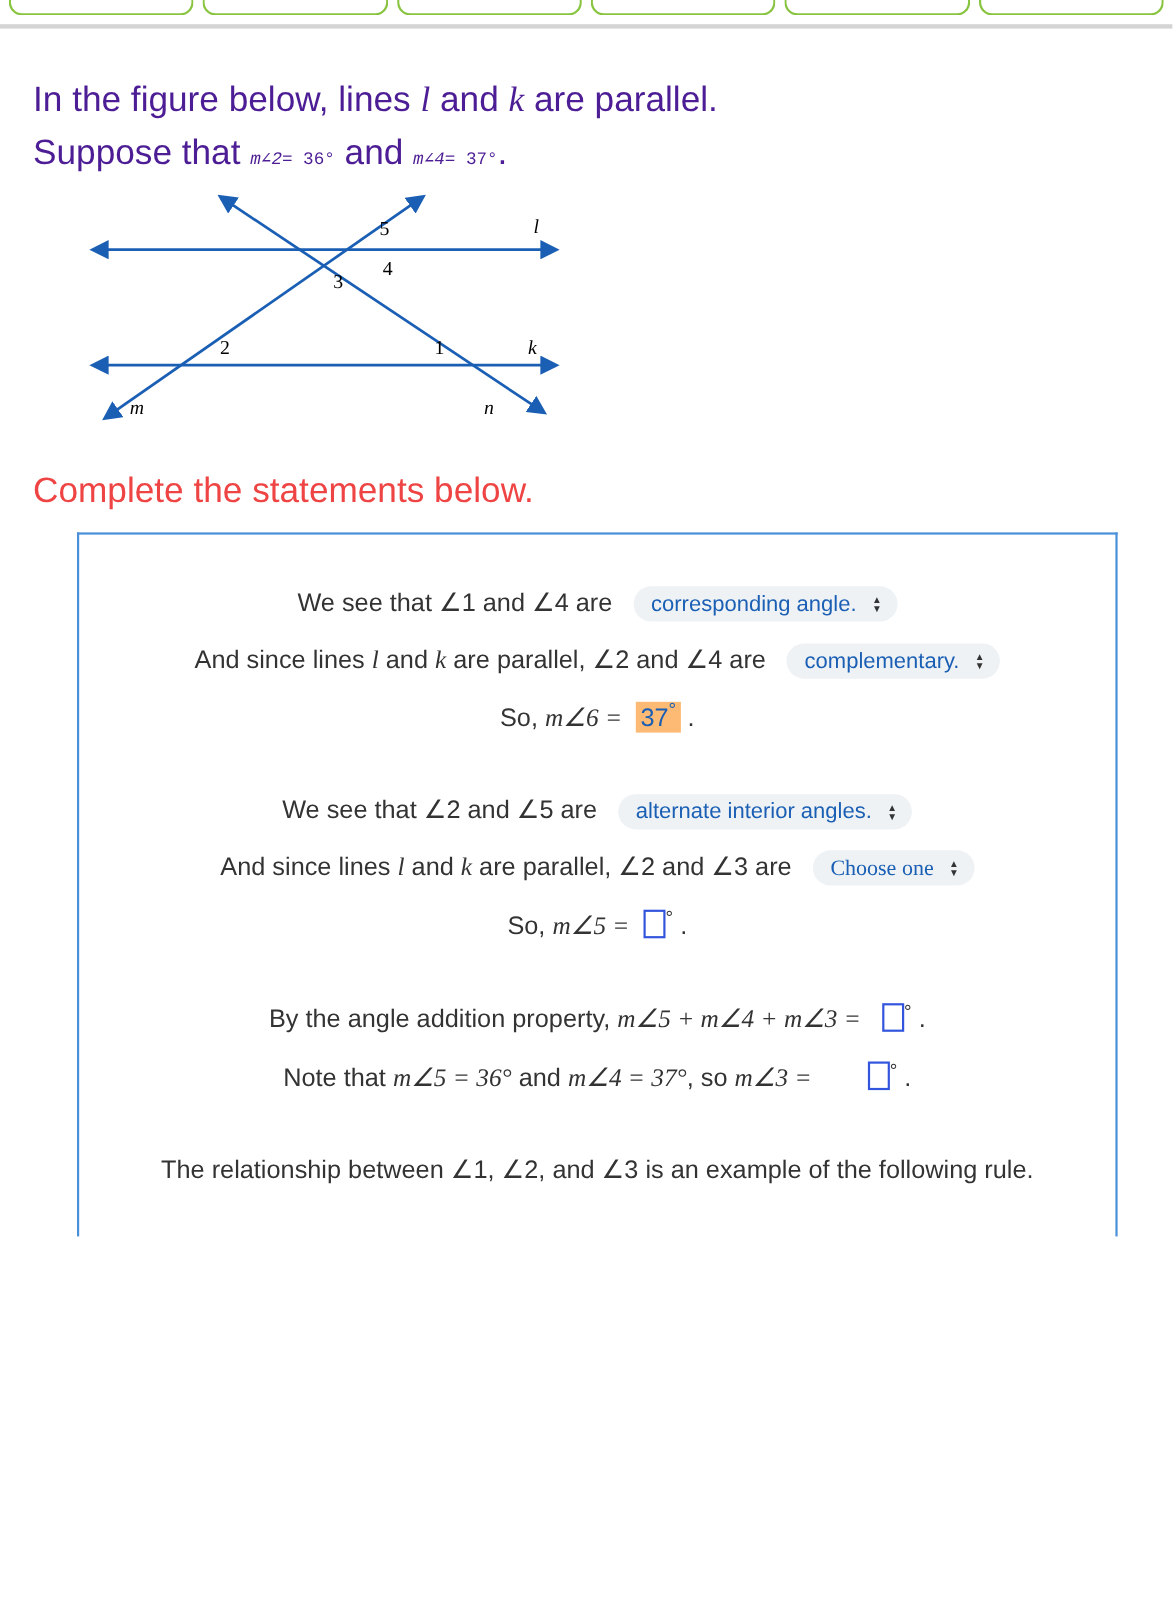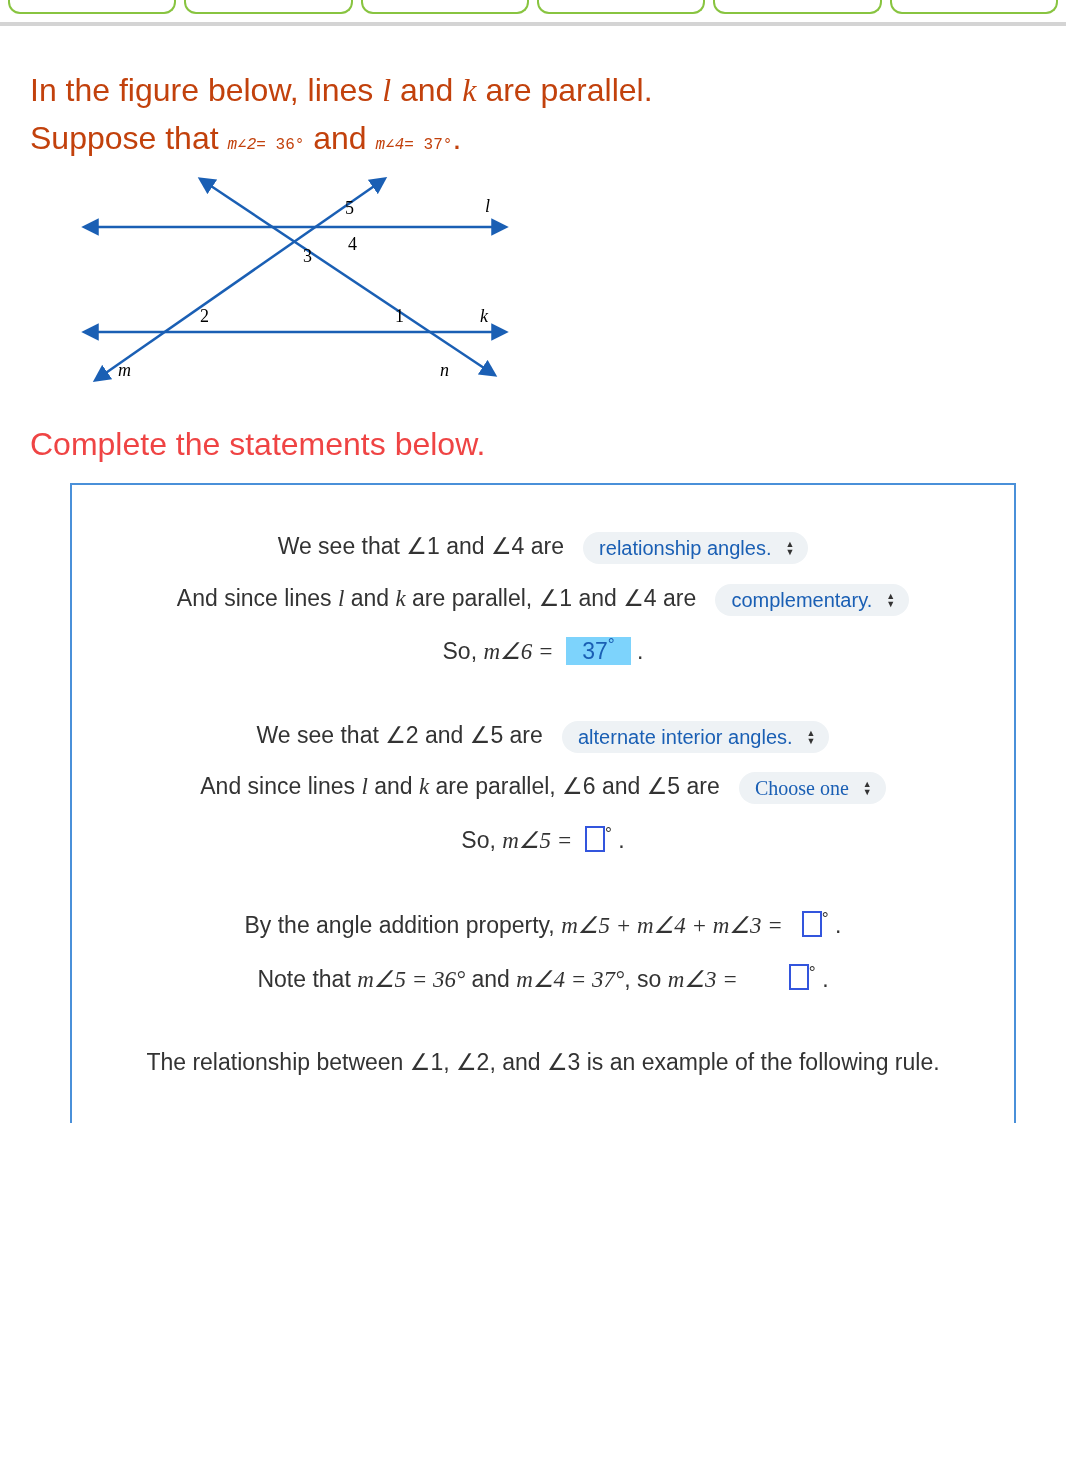--- a/index.html
+++ b/index.html
@@ -23,21 +23,21 @@
     border: 2px solid #88c440;
     border-top: none;
     border-radius: 0 0 12px 12px;
     background: #fff;
   }
   .content {
     padding: 40px 30px 20px 30px;
   }
   .intro {
     font-size: 32px;
-    color: #c2410c;
+    color: #4c1d95;
     line-height: 1.5;
   }
   .ital { font-style: italic; font-family: Georgia, serif; }
   .mathsmall { font-size: 16px; font-style: italic; font-family: Liberation Mono, monospace; }
   .subtitle {
     font-size: 32px;
     color: #ef4444;
     margin: 30px 0 20px 0;
   }
   .figure {
@@ -70,23 +70,23 @@
   }
   .pill.placeholder { color: #1a5fb4; font-family: Liberation Serif, serif; }
   .updown {
     display: inline-flex;
     flex-direction: column;
     font-size: 9px;
     line-height: 8px;
     color: #333;
   }
   .hl {
-    background: #7dd3fc;
+    background: #fdba74;
     color: #1a5fb4;
-    padding: 1px 16px;
+    padding: 1px 4px;
   }
   .inputbox {
     display: inline-block;
     width: 20px;
     height: 26px;
     border: 2px solid #3355dd;
     background: #fff;
     vertical-align: -4px;
   }
   .deg { font-size: 0.75em; vertical-align: super; }
@@ -145,29 +145,29 @@
   </div>
 
   <div class="subtitle">Complete the statements below.</div>
 
   <div class="answer-box">
 
     <div class="block">
       <p>
         <span>We see that ∠1 and ∠4 are</span>&nbsp;&nbsp;
         <span class="pill">
-          <span>relationship angles.</span>
-          <span class="updown">
-              <span>▲</span>
-              <span>▼</span>
-            </span>
-        </span>
-      </p>
-      <p>
-        <span>And since lines </span><span class="mathserif">l</span><span> and </span><span class="mathserif">k</span><span> are parallel, ∠1 and ∠4 are</span>&nbsp;&nbsp;
+          <span>corresponding angle.</span>
+          <span class="updown">
+              <span>▲</span>
+              <span>▼</span>
+            </span>
+        </span>
+      </p>
+      <p>
+        <span>And since lines </span><span class="mathserif">l</span><span> and </span><span class="mathserif">k</span><span> are parallel, ∠2 and ∠4 are</span>&nbsp;&nbsp;
         <span class="pill">
           <span>complementary.</span>
           <span class="updown">
               <span>▲</span>
               <span>▼</span>
             </span>
         </span>
       </p>
       <p>
         <span>So, </span><span class="mathserif">m∠6 =</span>&nbsp;&nbsp;<span class="hl"><span>37</span><span class="deg">°</span></span><span> .</span>
@@ -179,21 +179,21 @@
         <span>We see that ∠2 and ∠5 are</span>&nbsp;&nbsp;
         <span class="pill">
           <span>alternate interior angles.</span>
           <span class="updown">
               <span>▲</span>
               <span>▼</span>
             </span>
         </span>
       </p>
       <p>
-        <span>And since lines </span><span class="mathserif">l</span><span> and </span><span class="mathserif">k</span><span> are parallel, ∠6 and ∠5 are</span>&nbsp;&nbsp;
+        <span>And since lines </span><span class="mathserif">l</span><span> and </span><span class="mathserif">k</span><span> are parallel, ∠2 and ∠3 are</span>&nbsp;&nbsp;
         <span class="pill placeholder">
           <span>Choose one</span>
           <span class="updown">
               <span>▲</span>
               <span>▼</span>
             </span>
         </span>
       </p>
       <p>
         <span>So, </span><span class="mathserif">m∠5 =</span>&nbsp;&nbsp;<span class="inputbox"></span><span class="deg">°</span><span> .</span>

